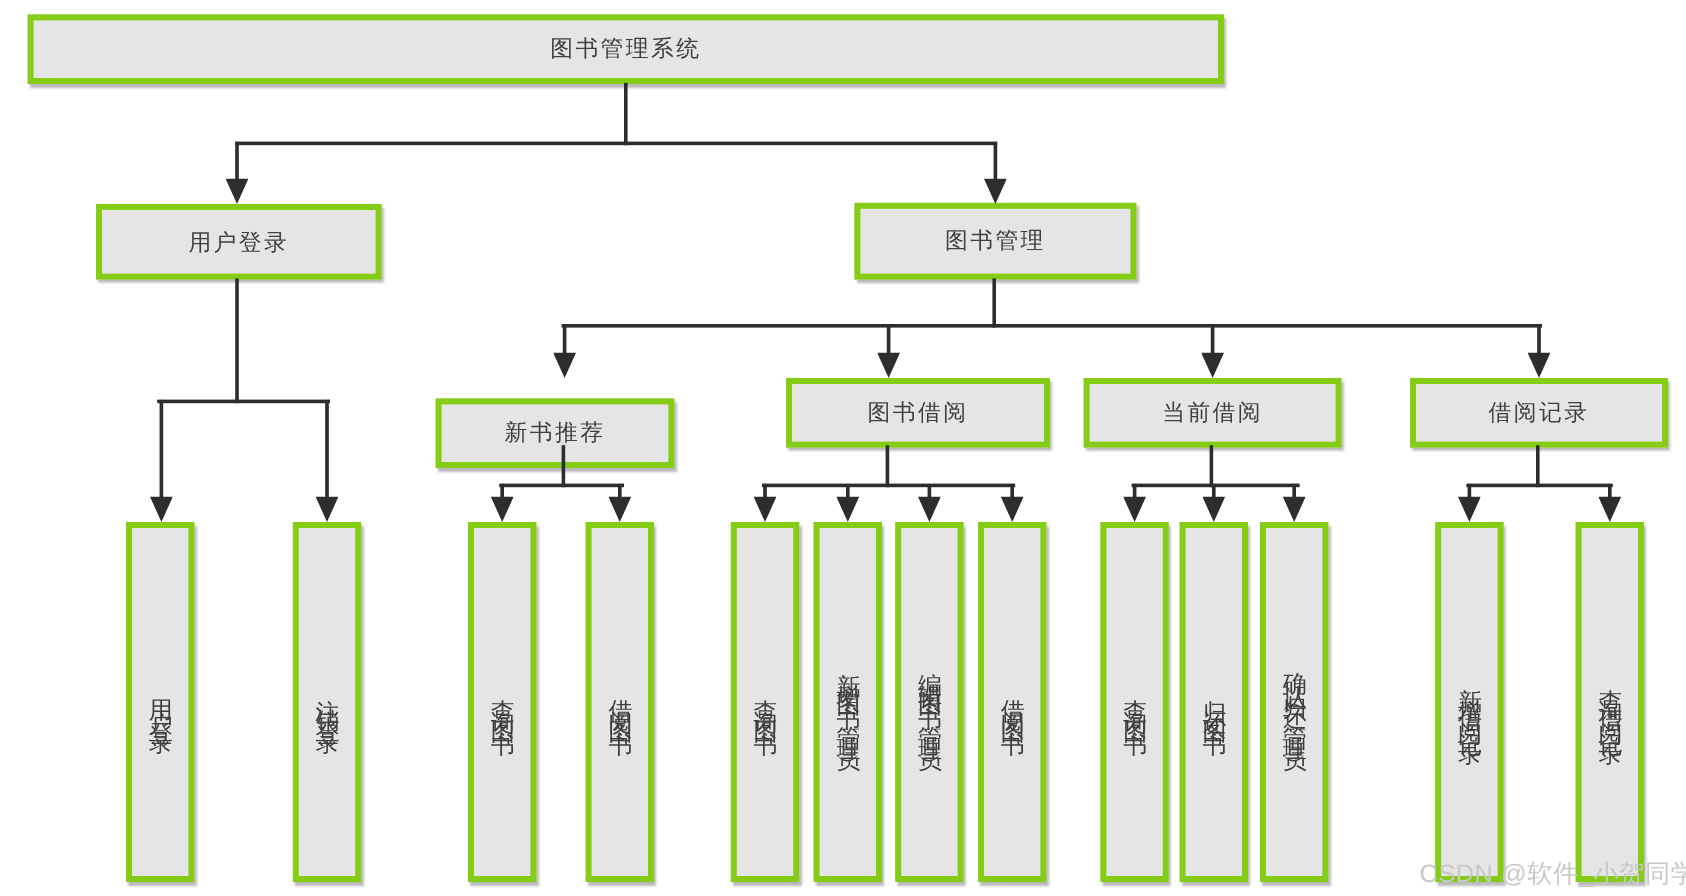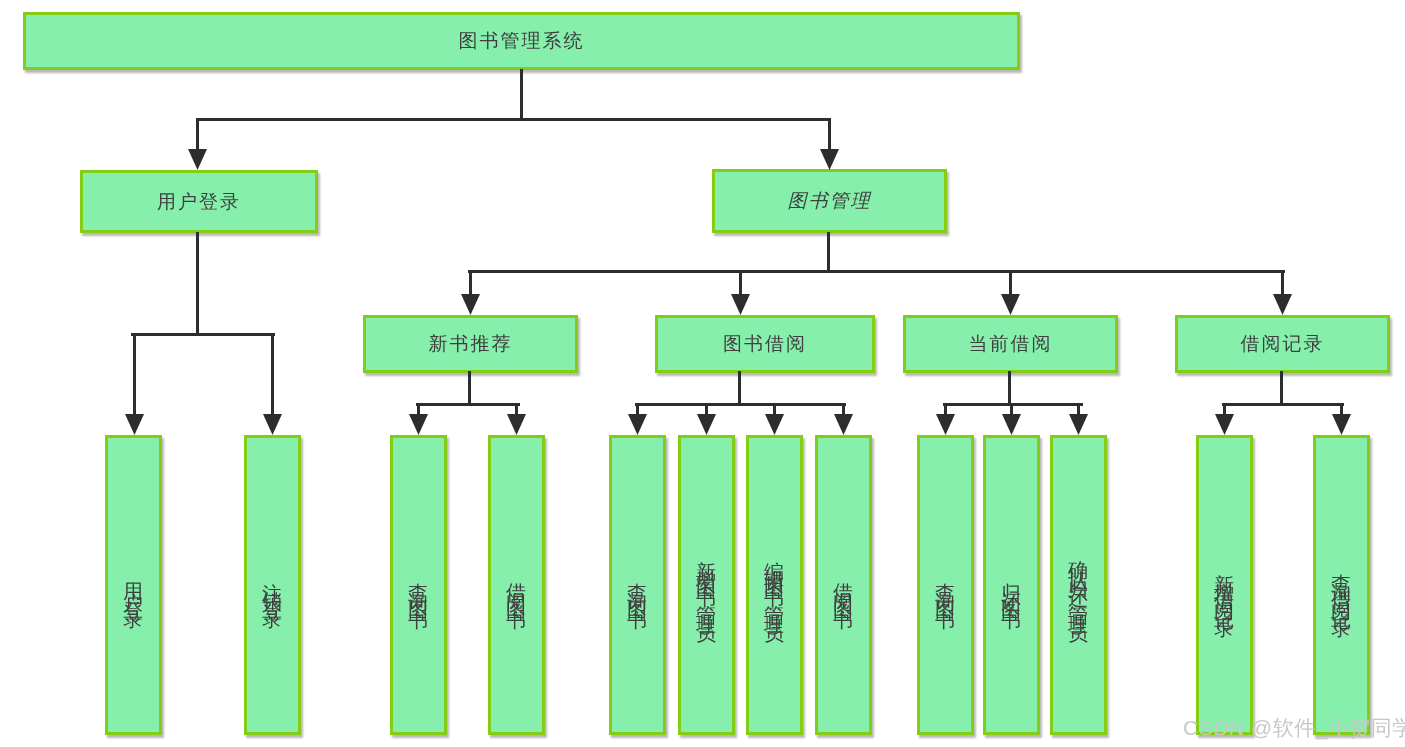--- a/index.html
+++ b/index.html
@@ -1,22 +1,22 @@
 <!DOCTYPE html>
 <html><head>
 <meta charset="utf-8">
 <style>
   html,body{margin:0;padding:0;background:#ffffff;}
   body{width:1405px;height:747px;overflow:hidden;font-family:"Liberation Sans",sans-serif;}
   .diagram{position:relative;width:1405px;height:747px;background:#ffffff;}
 
   
   .box{
-    position:absolute;box-sizing:border-box;background:#86efac;
-    border:3px solid #84cc16;color:#3f3f3f;
+    position:absolute;box-sizing:border-box;background:#e5e5e5;
+    border:5px solid #84cc16;color:#3f3f3f;
     display:flex;align-items:center;justify-content:center;
     box-shadow:2px 3px 2px rgba(0,0,0,0.28);
   }
   .box.h{font-size:19px;letter-spacing:2px;white-space:nowrap;}
   .leaf span{
     writing-mode:vertical-rl;text-orientation:mixed;
     font-size:20px;letter-spacing:9px;line-height:1.1;
     max-height:286px;color:#3f3f3f;
   }
 
@@ -35,23 +35,23 @@
 </style>
 </head>
 <body>
 
 <div class="diagram">
 
   <div class="box h" style="left:23px;top:12px;width:997px;height:58px;">图书管理系统</div>
 
   <div class="box h" style="left:80px;top:170px;width:238px;height:63px;">用户登录</div>
 
-  <div class="box h" style="left:712px;top:169px;width:235px;height:64px;font-style:italic;">图书管理</div>
+  <div class="box h" style="left:712px;top:169px;width:235px;height:64px;">图书管理</div>
 
-  <div class="box h" style="left:363px;top:315px;width:215px;height:58px;">新书推荐</div>
+  <div class="box h" style="left:363px;top:332px;width:199px;height:58px;">新书推荐</div>
 
   <div class="box h" style="left:655px;top:315px;width:220px;height:58px;">图书借阅</div>
 
   <div class="box h" style="left:1175px;top:315px;width:215px;height:58px;">借阅记录</div>
 
   <div class="box h" style="left:903px;top:315px;width:215px;height:58px;">当前借阅</div>
 
   <div class="box leaf" style="left:105px;top:435px;width:57px;height:300px;">
     <span>用户登录</span>
   </div>

